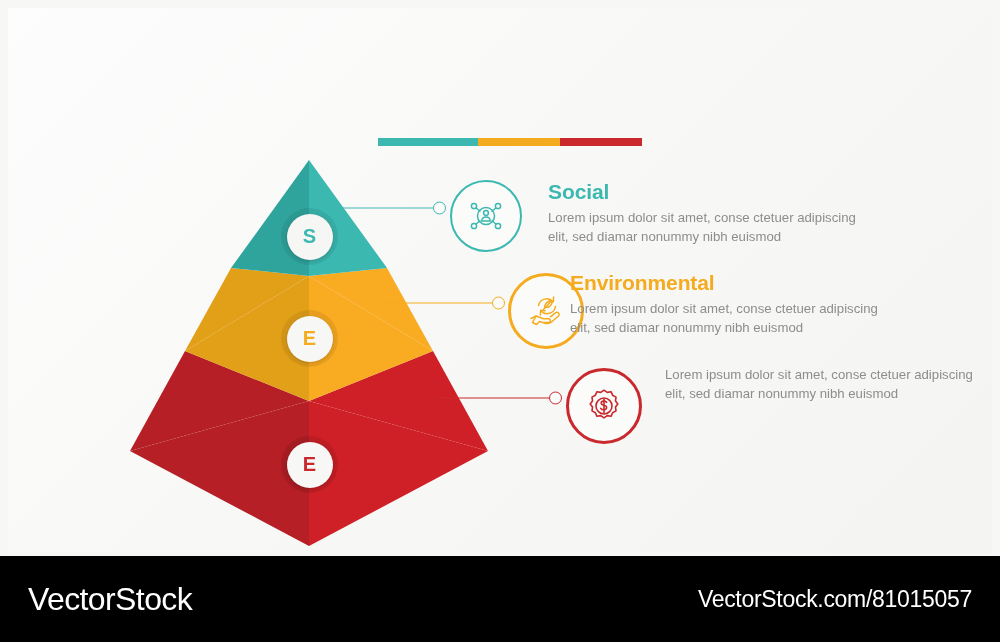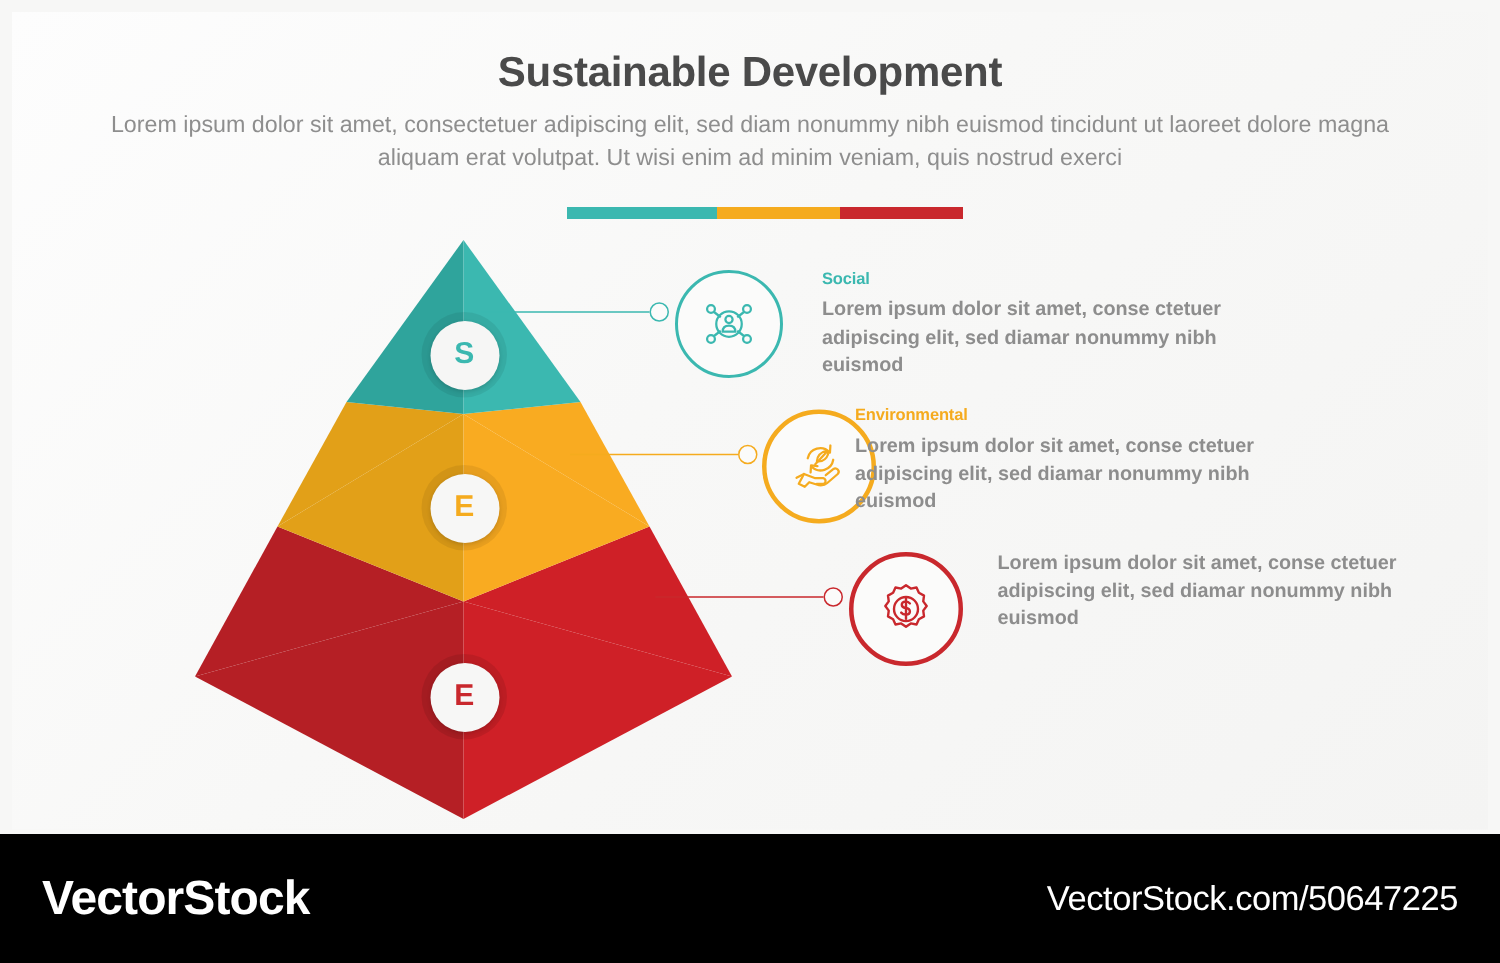--- a/index.html
+++ b/index.html
@@ -81,46 +81,46 @@
     position:absolute;
     border-radius:50%;
     border-style:solid;
     background:#fbfbfa;
     display:flex; align-items:center; justify-content:center;
   }
 
   
   .block{ position:absolute; width:310px; }
   .block h3{
-    font-size:11px;
+    font-size:21px;
     font-weight:bold;
     margin-bottom:5px;
     letter-spacing:-.1px;
   }
   .block p{
     font-size:13.2px;
     line-height:18.5px;
     color:#8d8d8d;
-    font-weight:bold;
+    font-weight:normal;
   }
 
   
   .footer{
     position:absolute;
     left:0; top:556px;
     width:1000px; height:86px;
     background:#000000;
   }
   .footer .brand{
     position:absolute;
     left:28px; top:50%;
     transform:translateY(-50%);
     color:#ffffff;
     font-size:32px;
-    font-weight:bold;
+    font-weight:normal;
     letter-spacing:-.6px;
   }
   .footer .url{
     position:absolute;
     right:28px; top:50%;
     transform:translateY(-50%);
     color:#ffffff;
     font-size:23px;
     font-weight:normal;
     letter-spacing:-.3px;
@@ -130,22 +130,20 @@
     font-weight:bold;
   }
 </style>
 </head>
 <body>
 
 <div id="stage">
 
   <div class="card">
 
-    <div class="title">Sustainable Development</div>
-    <div class="subtitle">Lorem ipsum dolor sit amet, consectetuer adipiscing elit, sed diam nonummy nibh euismod tincidunt ut laoreet dolore magna aliquam erat volutpat. Ut wisi enim ad minim veniam, quis nostrud exerci</div>
 
     <div class="accentbar">
       <i style="width:38%;background:#3bb8b0"></i>
       <i style="width:31%;background:#f5ab1e"></i>
       <i style="width:31%;background:#c9282d"></i>
     </div>
 
     <div class="pyramid">
       <svg width="390" height="410" viewBox="0 0 390 410">
         <defs>
@@ -263,16 +261,16 @@
     </div>
 
     <div class="block" style="left:657px;top:358px;">
       <p>Lorem ipsum dolor sit amet, conse ctetuer adipiscing elit, sed diamar nonummy nibh euismod</p>
     </div>
 
   </div>
 
   <div class="footer">
     <div class="brand">VectorStock</div>
-    <div class="url">VectorStock.com/50647225</div>
+    <div class="url">VectorStock.com/81015057</div>
   </div>
 
 </div>
 
 </body></html>

